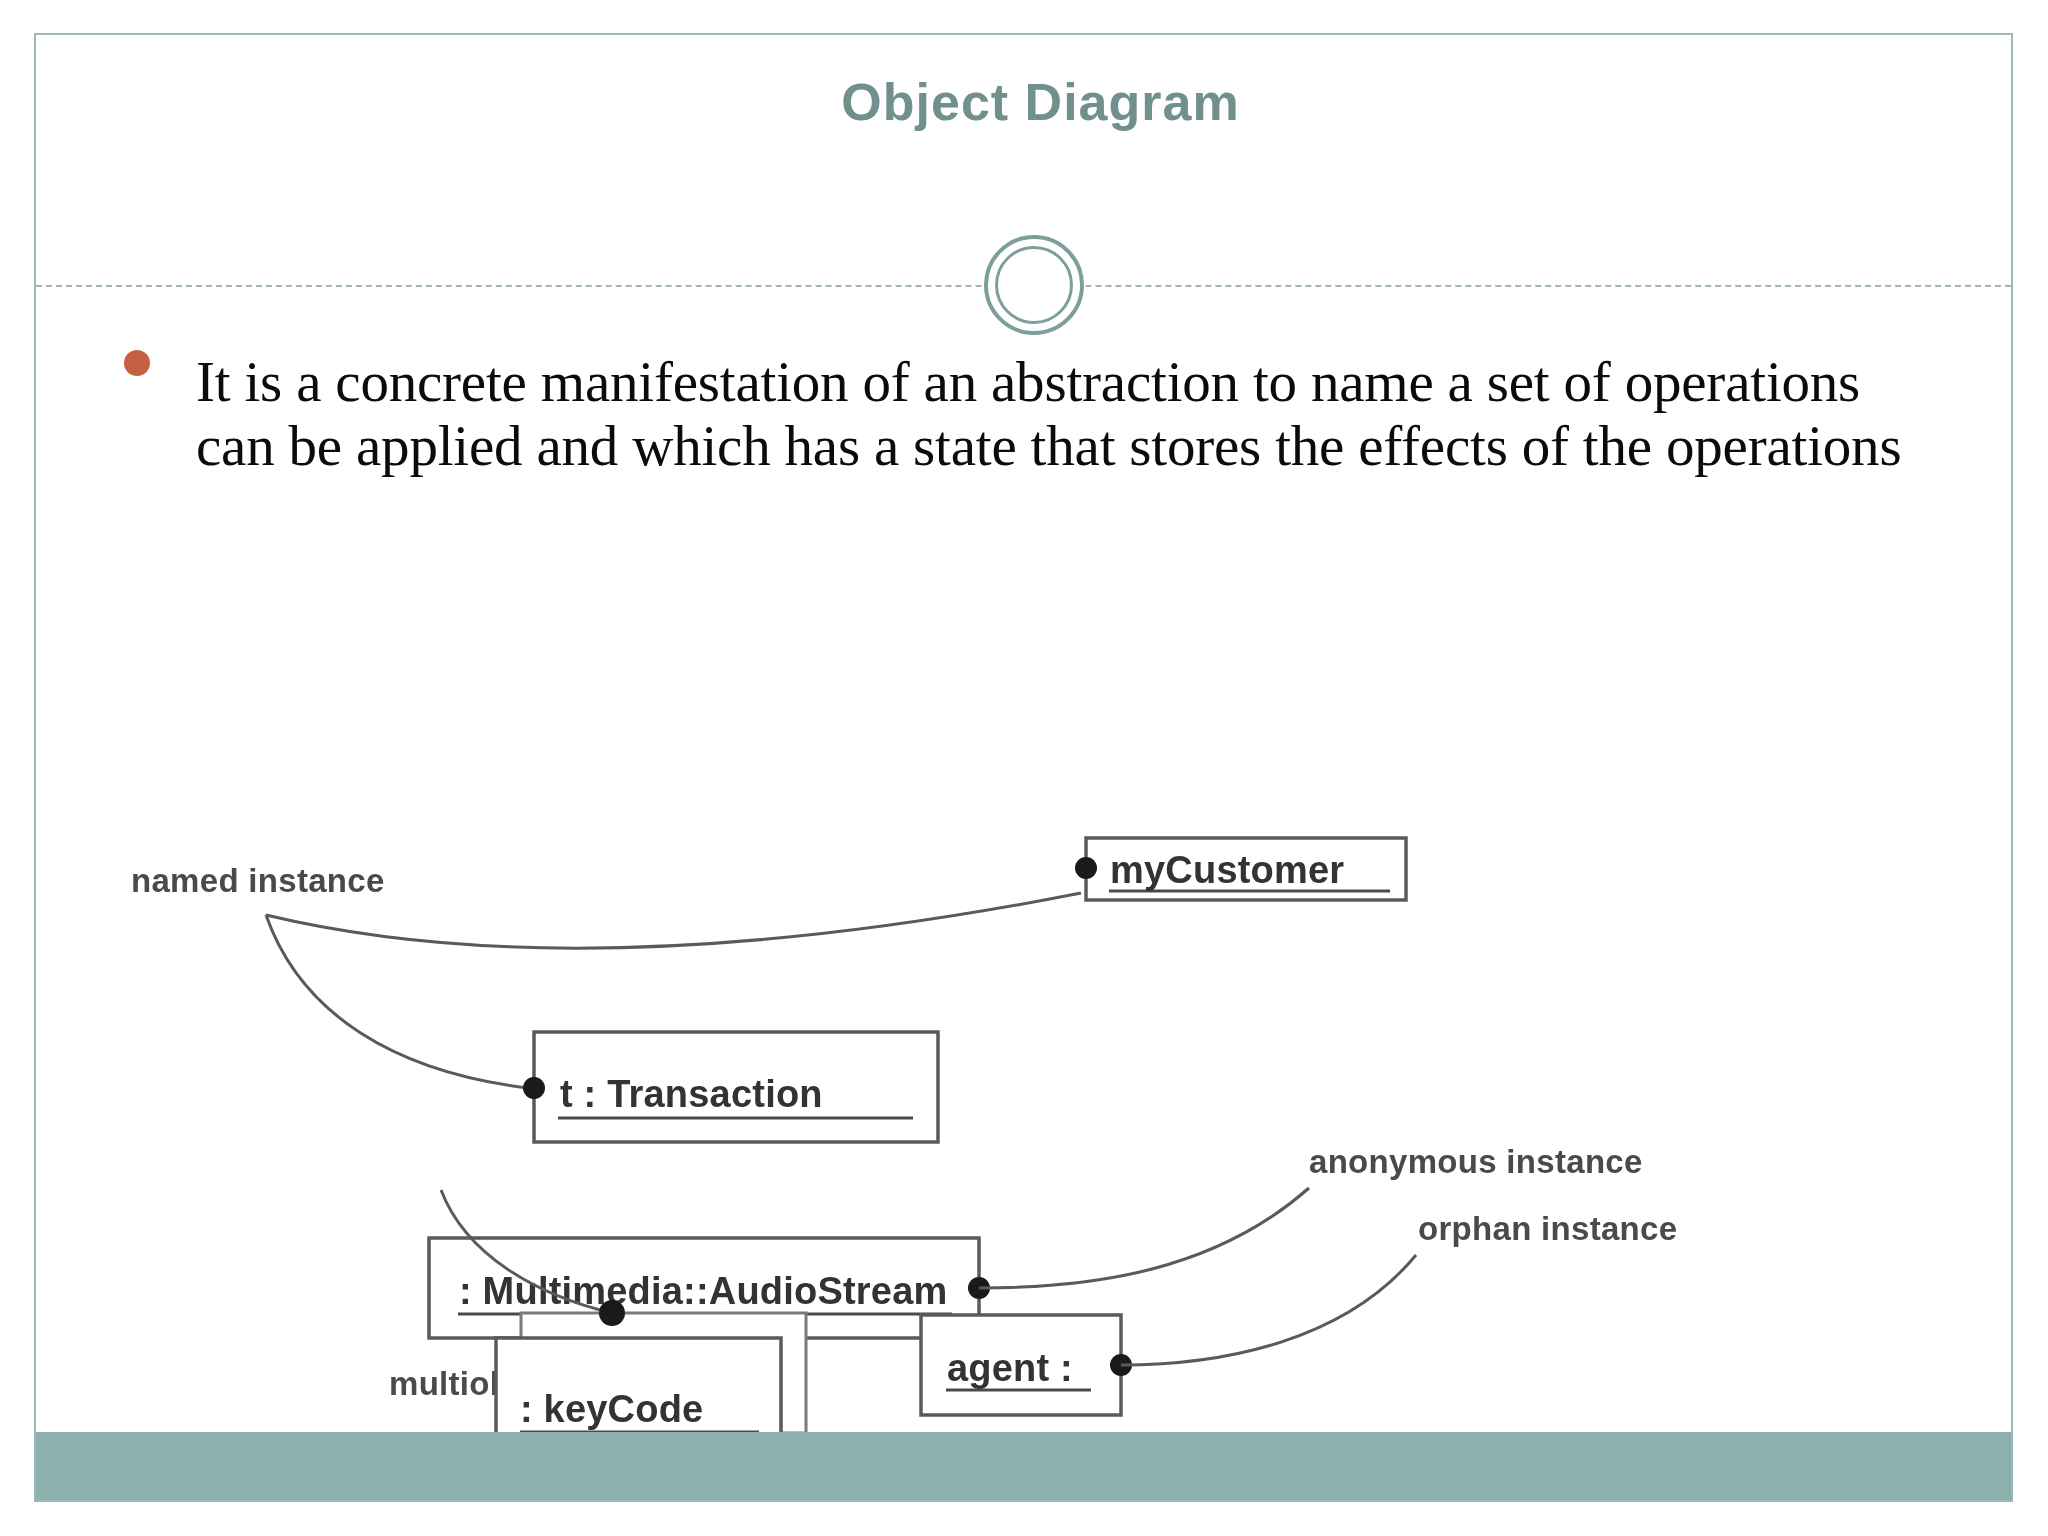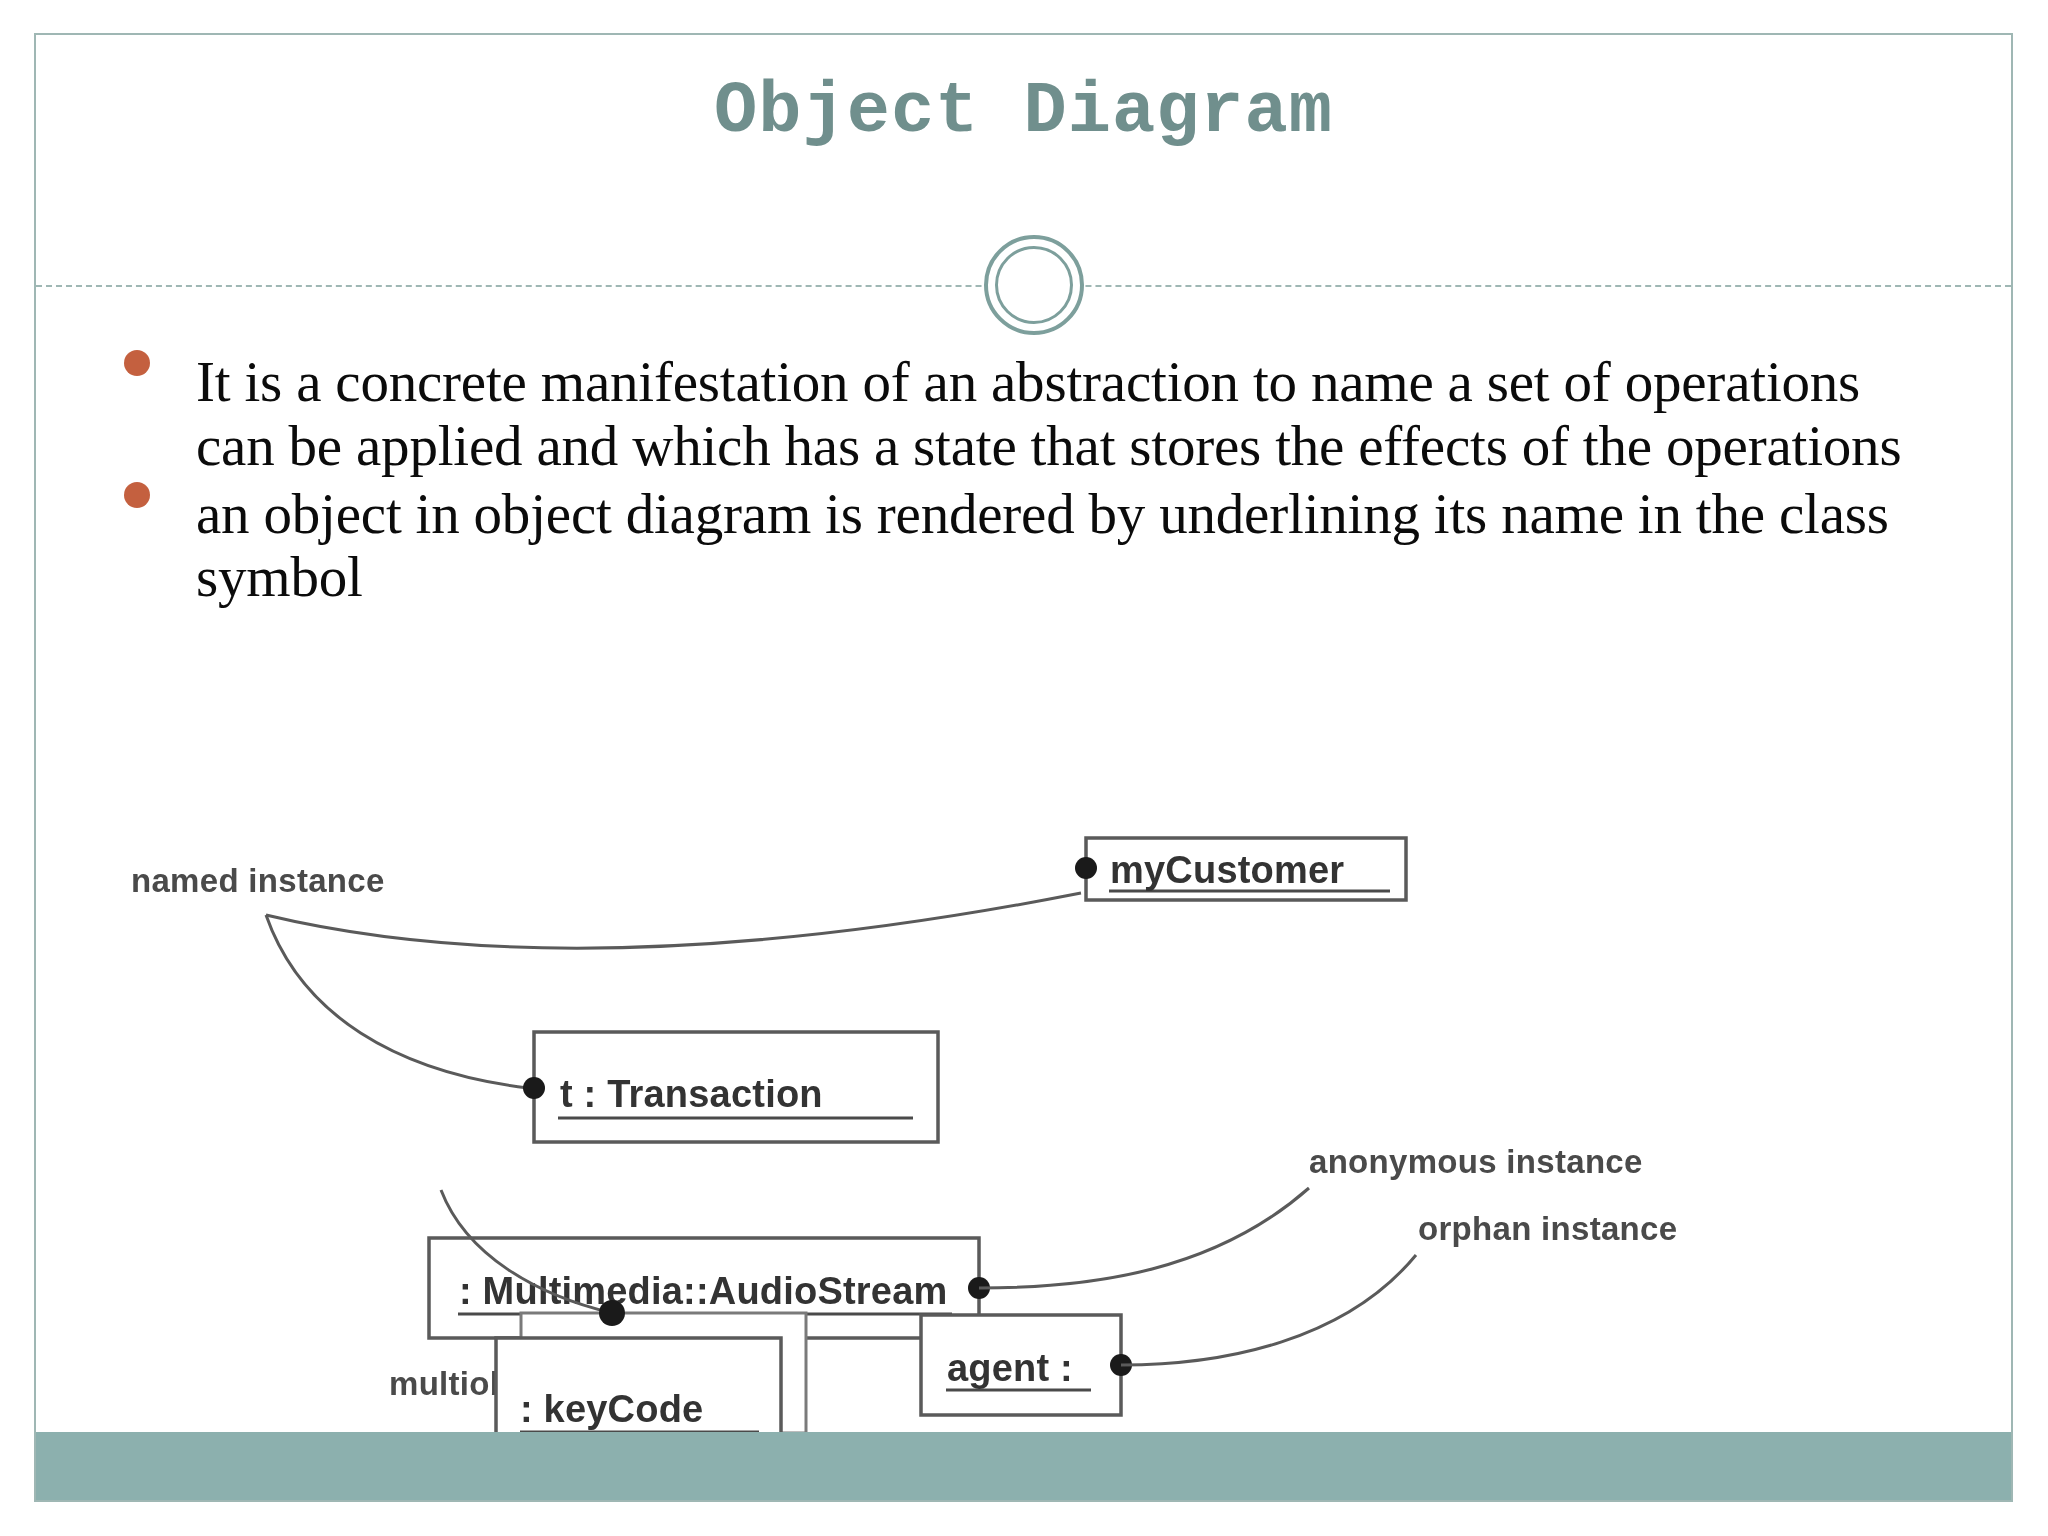--- a/index.html
+++ b/index.html
@@ -21,27 +21,27 @@
     width: 1979px;
     height: 1469px;
     background: #ffffff;
     border: 2px solid #9fb7b4;
     box-sizing: border-box;
   }
 
   
   #title {
     position: absolute;
-    left: 0;
+    left: 17px;
     top: 40px;
     width: 100%;
     text-align: center;
-    font-family: Liberation Mono, monospace;
+    font-family: Liberation Sans, sans-serif;
     font-weight: bold;
-    font-size: 72px;
+    font-size: 52px;
     letter-spacing: 1px;
     color: #708f8d;
     line-height: 1.05;
   }
 
   
   #divider {
     position: absolute;
     left: 0;
     top: 250px;
@@ -166,24 +166,20 @@
   <div id="divider"></div>
   <div id="divider-circle-outer">
     <div id="divider-circle-inner"></div>
   </div>
 
   <div id="bullets">
     <div class="bullet-row">
       <span class="bullet-dot"></span>
       <span class="bullet-text">It is a concrete manifestation of an abstraction to name a set of operations can be applied and which has a state that stores the effects of the operations</span>
     </div>
-    <div class="bullet-row">
-      <span class="bullet-dot"></span>
-      <span class="bullet-text">an object in object diagram is rendered by underlining its name in the class symbol</span>
-    </div>
   </div>
 
   <div id="diagram">
     <svg width="1880" height="600" viewBox="0 0 1880 600" xmlns="http://www.w3.org/2000/svg">
 
       <path class="dgm-curve" d="M 170 105 C 420 165, 720 135, 985 83"></path>
       <path class="dgm-curve" d="M 170 105 C 205 205, 300 262, 432 278"></path>
 
       <rect class="dgm-box" x="990" y="28" width="320" height="62"></rect>
       <line class="dgm-underline" x1="1013" y1="81" x2="1294" y2="81"></line>

